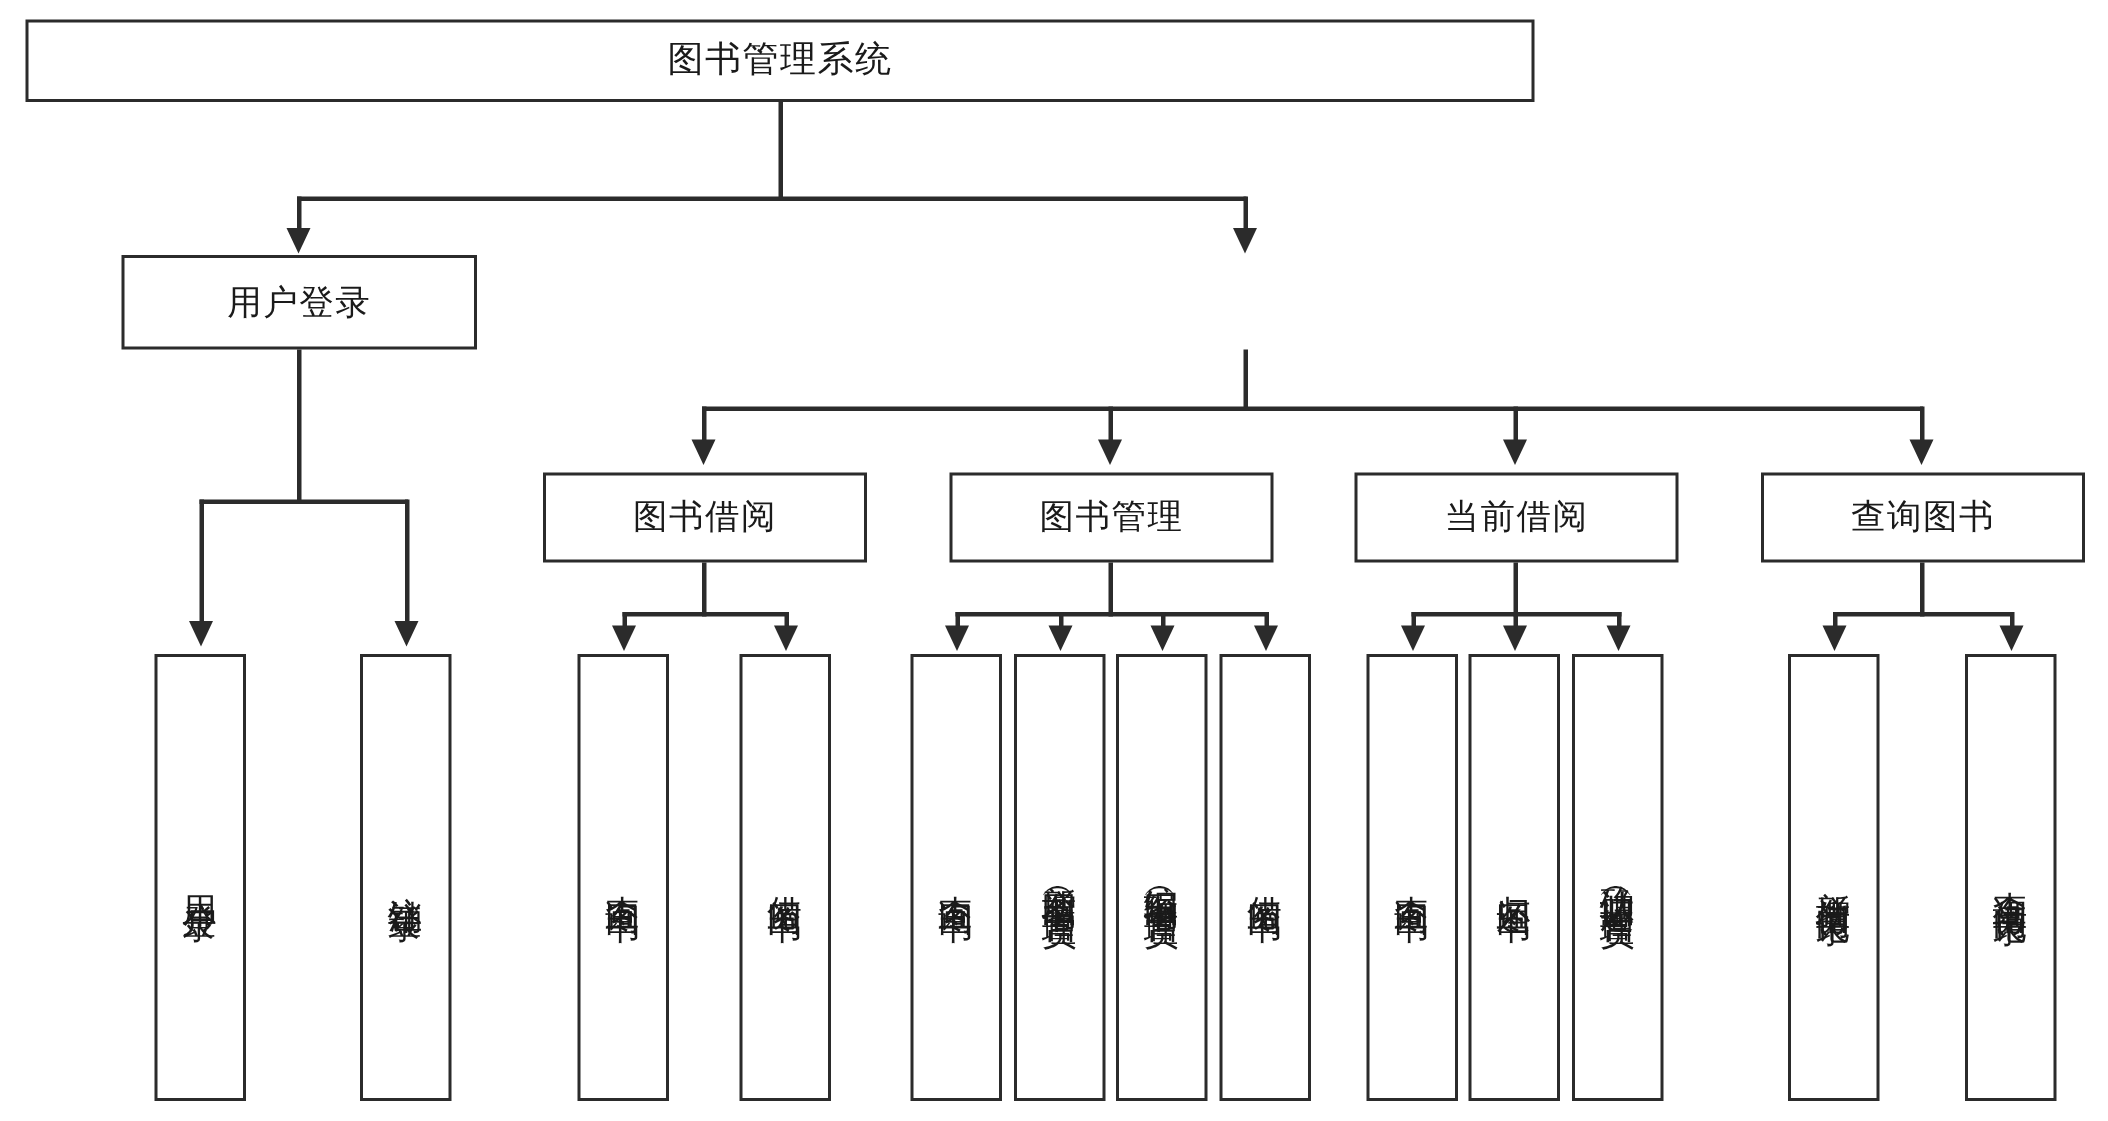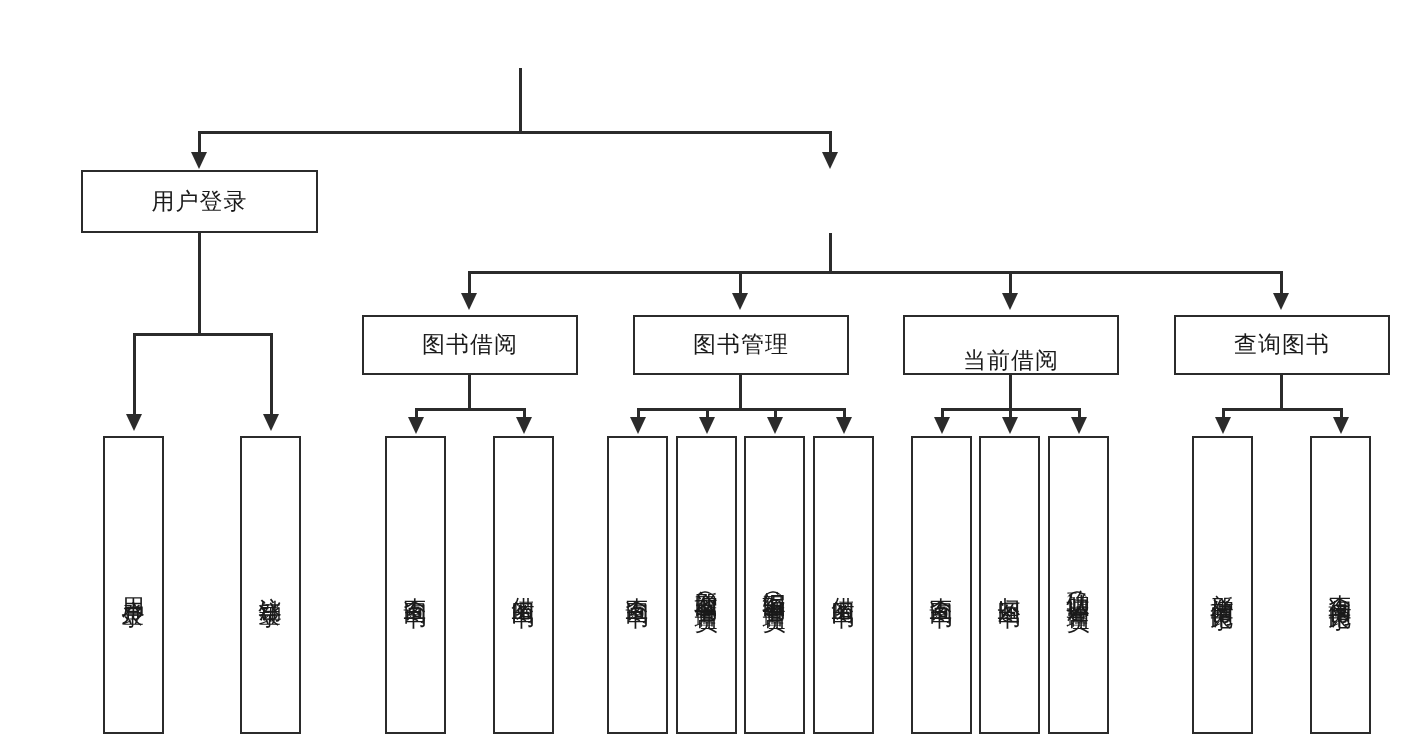--- a/index.html
+++ b/index.html
@@ -77,20 +77,23 @@
     font-size: 19px;
     white-space: nowrap;
     letter-spacing: 0.5px;
   }
 </style>
 </head>
 <body>
 
 <div id="canvas">
 
+  <div class="node node-h node-root" style="left:17px; top:13px; width:1006px; height:55px;">
+    <span>图书管理系统</span>
+  </div>
 
   <div class="vline" style="left:519px; top:68px; height:65px;"></div>
   <div class="hline" style="left:198px; top:131px; width:633px;"></div>
   <div class="vline" style="left:198px; top:131px; height:25px;"></div>
   <div class="arrow" style="left:191px; top:152px;"></div>
   <div class="vline" style="left:829px; top:131px; height:25px;"></div>
   <div class="arrow" style="left:822px; top:152px;"></div>
 
   <div class="node node-h" style="left:81px; top:170px; width:237px; height:63px;">
     <span>用户登录</span>
@@ -114,21 +117,21 @@
   <div class="arrow" style="left:1002px; top:293px;"></div>
   <div class="vline" style="left:1280px; top:271px; height:25px;"></div>
   <div class="arrow" style="left:1273px; top:293px;"></div>
 
   <div class="node node-h" style="left:362px; top:315px; width:216px; height:60px;">
     <span>图书借阅</span>
   </div>
   <div class="node node-h" style="left:633px; top:315px; width:216px; height:60px;">
     <span>图书管理</span>
   </div>
-  <div class="node node-h" style="left:903px; top:315px; width:216px; height:60px;align-items:flex-end;">
+  <div class="node node-h" style="left:903px; top:315px; width:216px; height:60px;">
     <span>当前借阅</span>
   </div>
   <div class="node node-h" style="left:1174px; top:315px; width:216px; height:60px;">
     <span>查询图书</span>
   </div>
 
   <div class="vline" style="left:468px; top:375px; height:36px;"></div>
   <div class="hline" style="left:415px; top:408px; width:110px;"></div>
   <div class="vline" style="left:415px; top:408px; height:12px;"></div>
   <div class="arrow" style="left:408px; top:417px;"></div>

